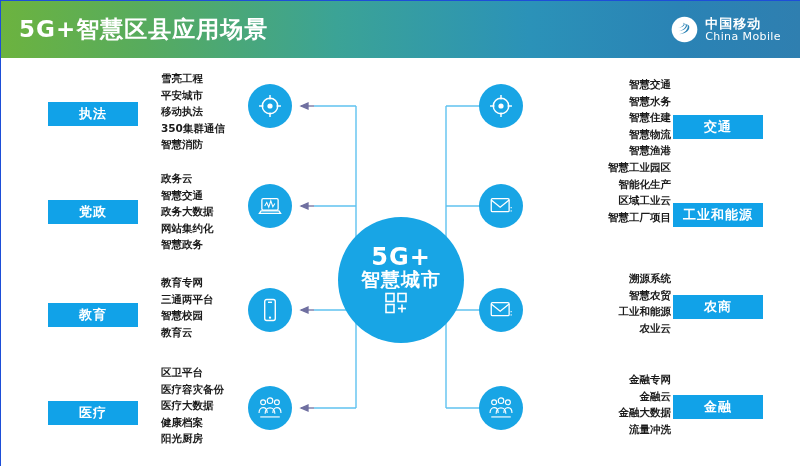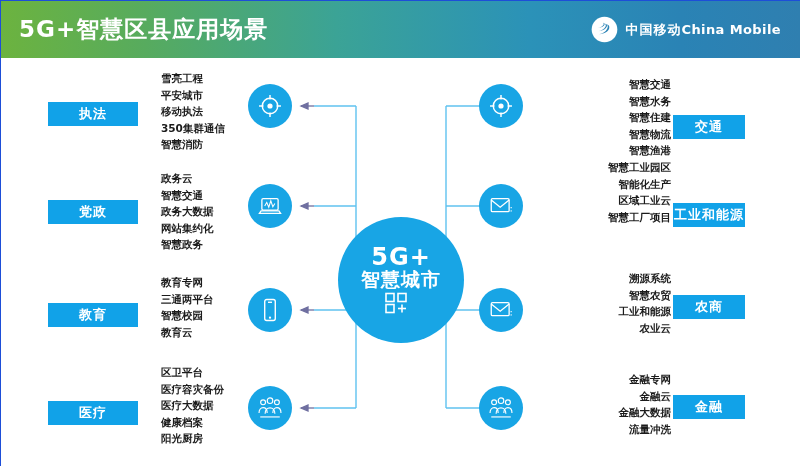--- a/index.html
+++ b/index.html
@@ -28,23 +28,23 @@
     color: #ffffff;
     font-size: 23px;
     font-weight: bold;
     letter-spacing: 1px;
     white-space: nowrap;
   }
   #brand {
     display: flex; align-items: center; margin-right: 20px;
   }
   #brand-logo { width: 27px; height: 27px; margin-right: 7px; flex: none; }
-  #brand-text { display: flex; flex-direction: row; line-height: 1.05; }
+  #brand-text { display: flex; flex-direction: column; line-height: 1.05; }
   #brand-cn { color: #ffffff; font-size: 13px; font-weight: bold; letter-spacing: 1px; }
-  #brand-en { color: #ffffff; font-size: 13px; font-weight: bold; letter-spacing: 0.4px; }
+  #brand-en { color: #ffffff; font-size: 11px; font-weight: normal; letter-spacing: 0.4px; }
 
   
   #canvas {
     position: absolute; left: 0; top: 57px;
     width: 800px; height: 409px;
     background: #ffffff;
   }
   #wires { position: absolute; left: 0; top: 0; width: 800px; height: 409px; }
 
   
@@ -53,21 +53,21 @@
     height: 24px;
     background: #11a2e8;
     color: #ffffff;
     font-size: 13px;
     font-weight: bold;
     letter-spacing: 1px;
     display: flex; align-items: center; justify-content: center;
     white-space: nowrap;
   }
   .pill-left  { left: 47px; width: 90px; }
-  .pill-right { left: 672px; width: 72px; text-align: center; }
+  .pill-right { left: 672px; width: 90px; text-align: center; }
 
   
   .list { position: absolute; font-size: 10.5px; color: #1b1b1b; font-weight: bold; line-height: 16.5px; white-space: nowrap; }
   .list-left  { left: 160px; text-align: left; }
   .list-right { right: 130px; text-align: right; }
   .list div { height: 16.5px; }
 
   
   .bubble {
     position: absolute;

